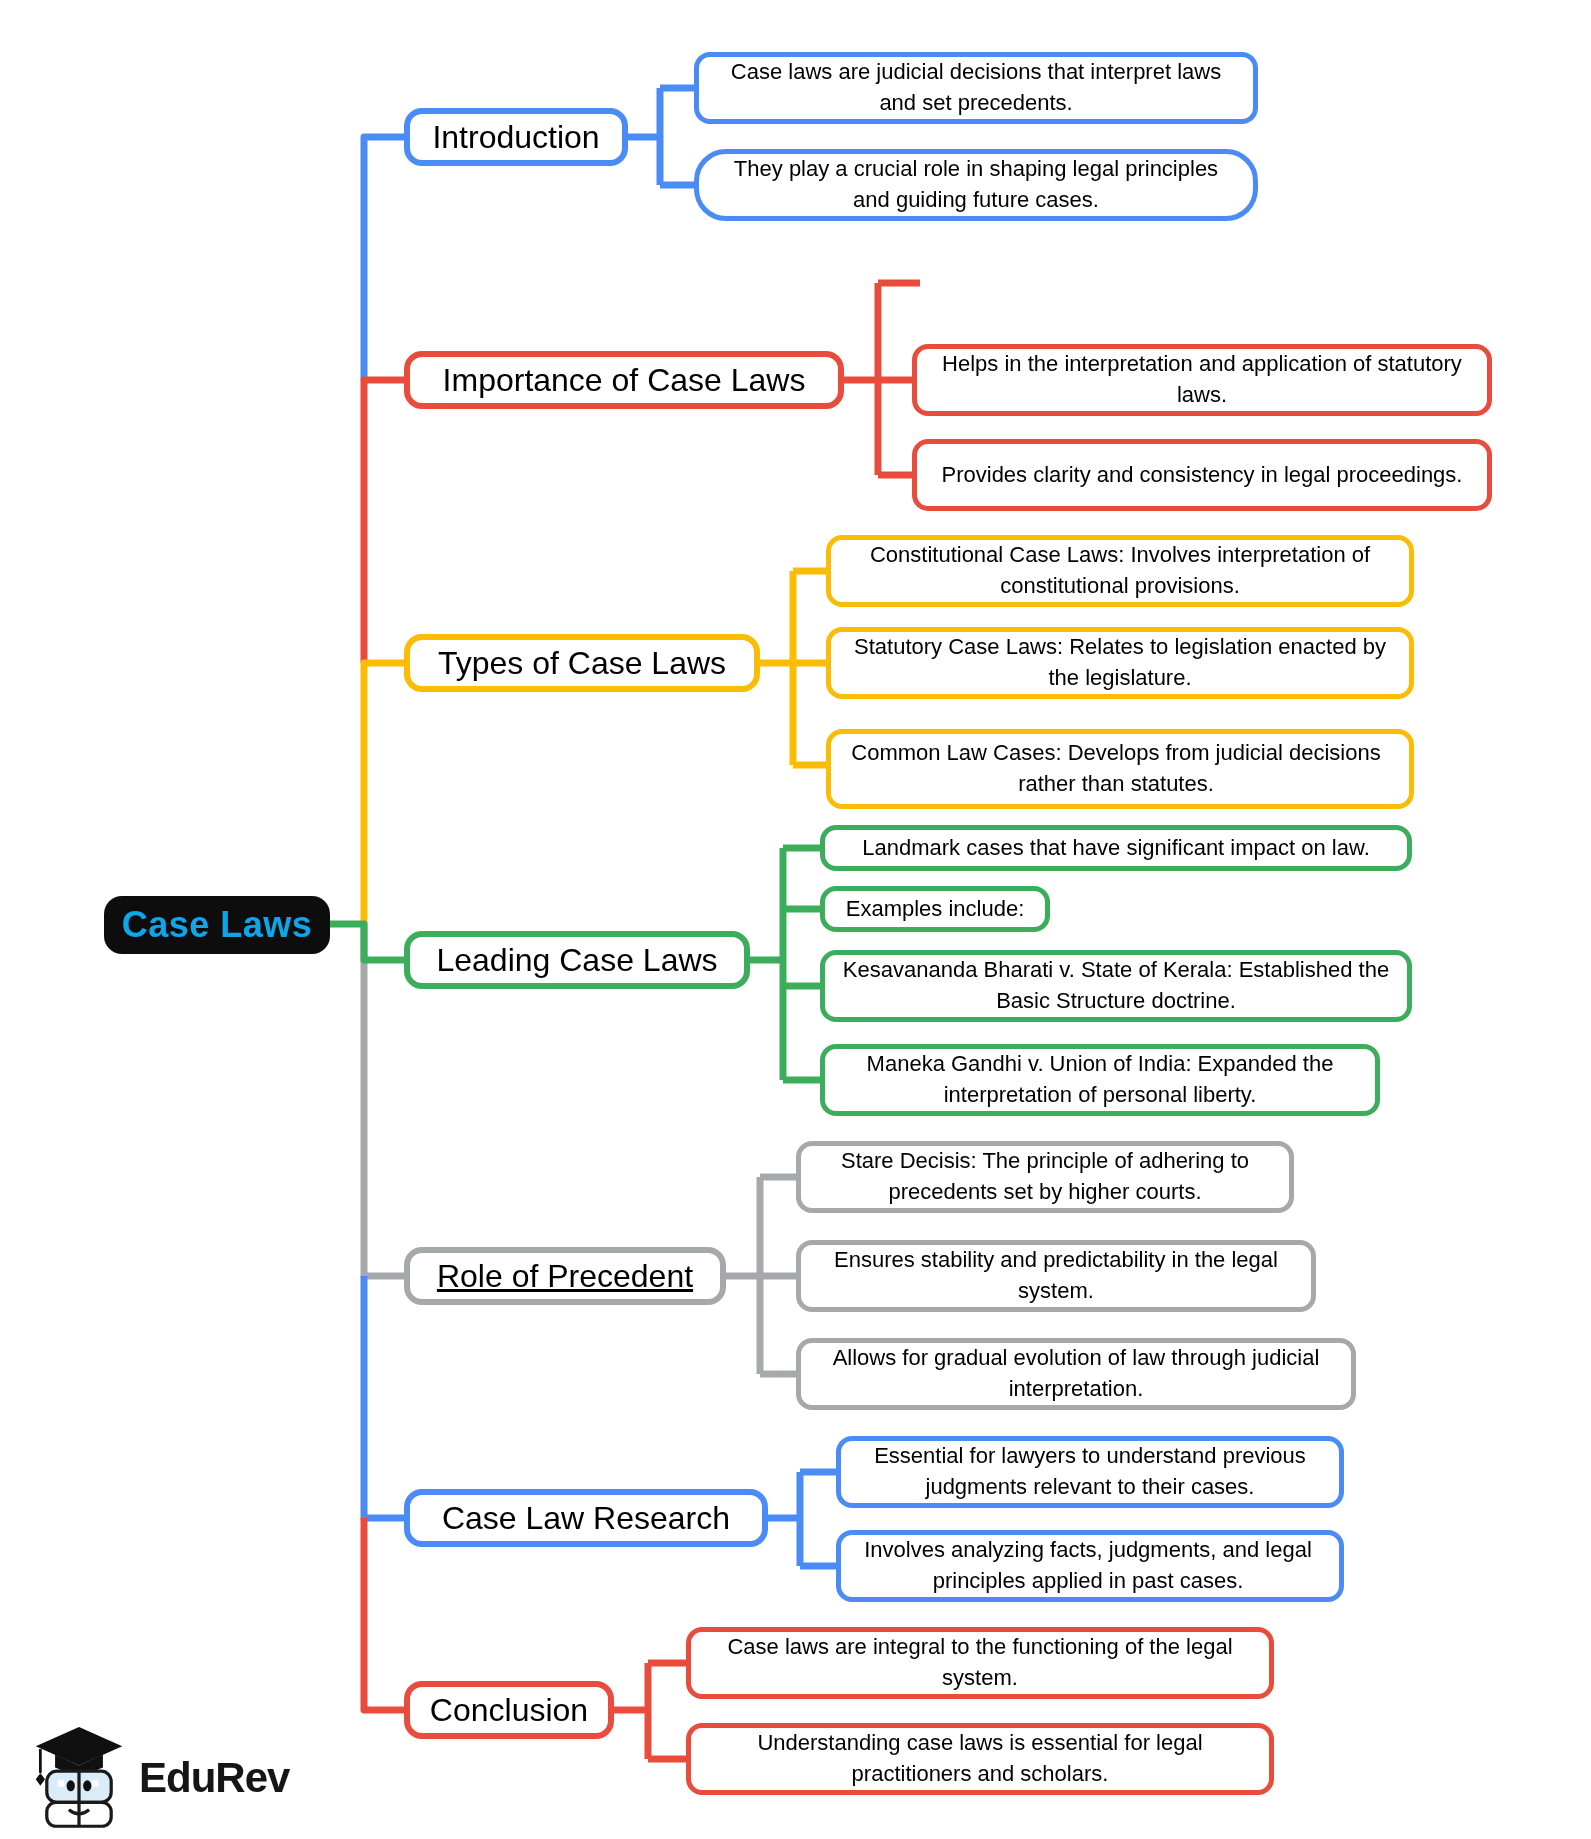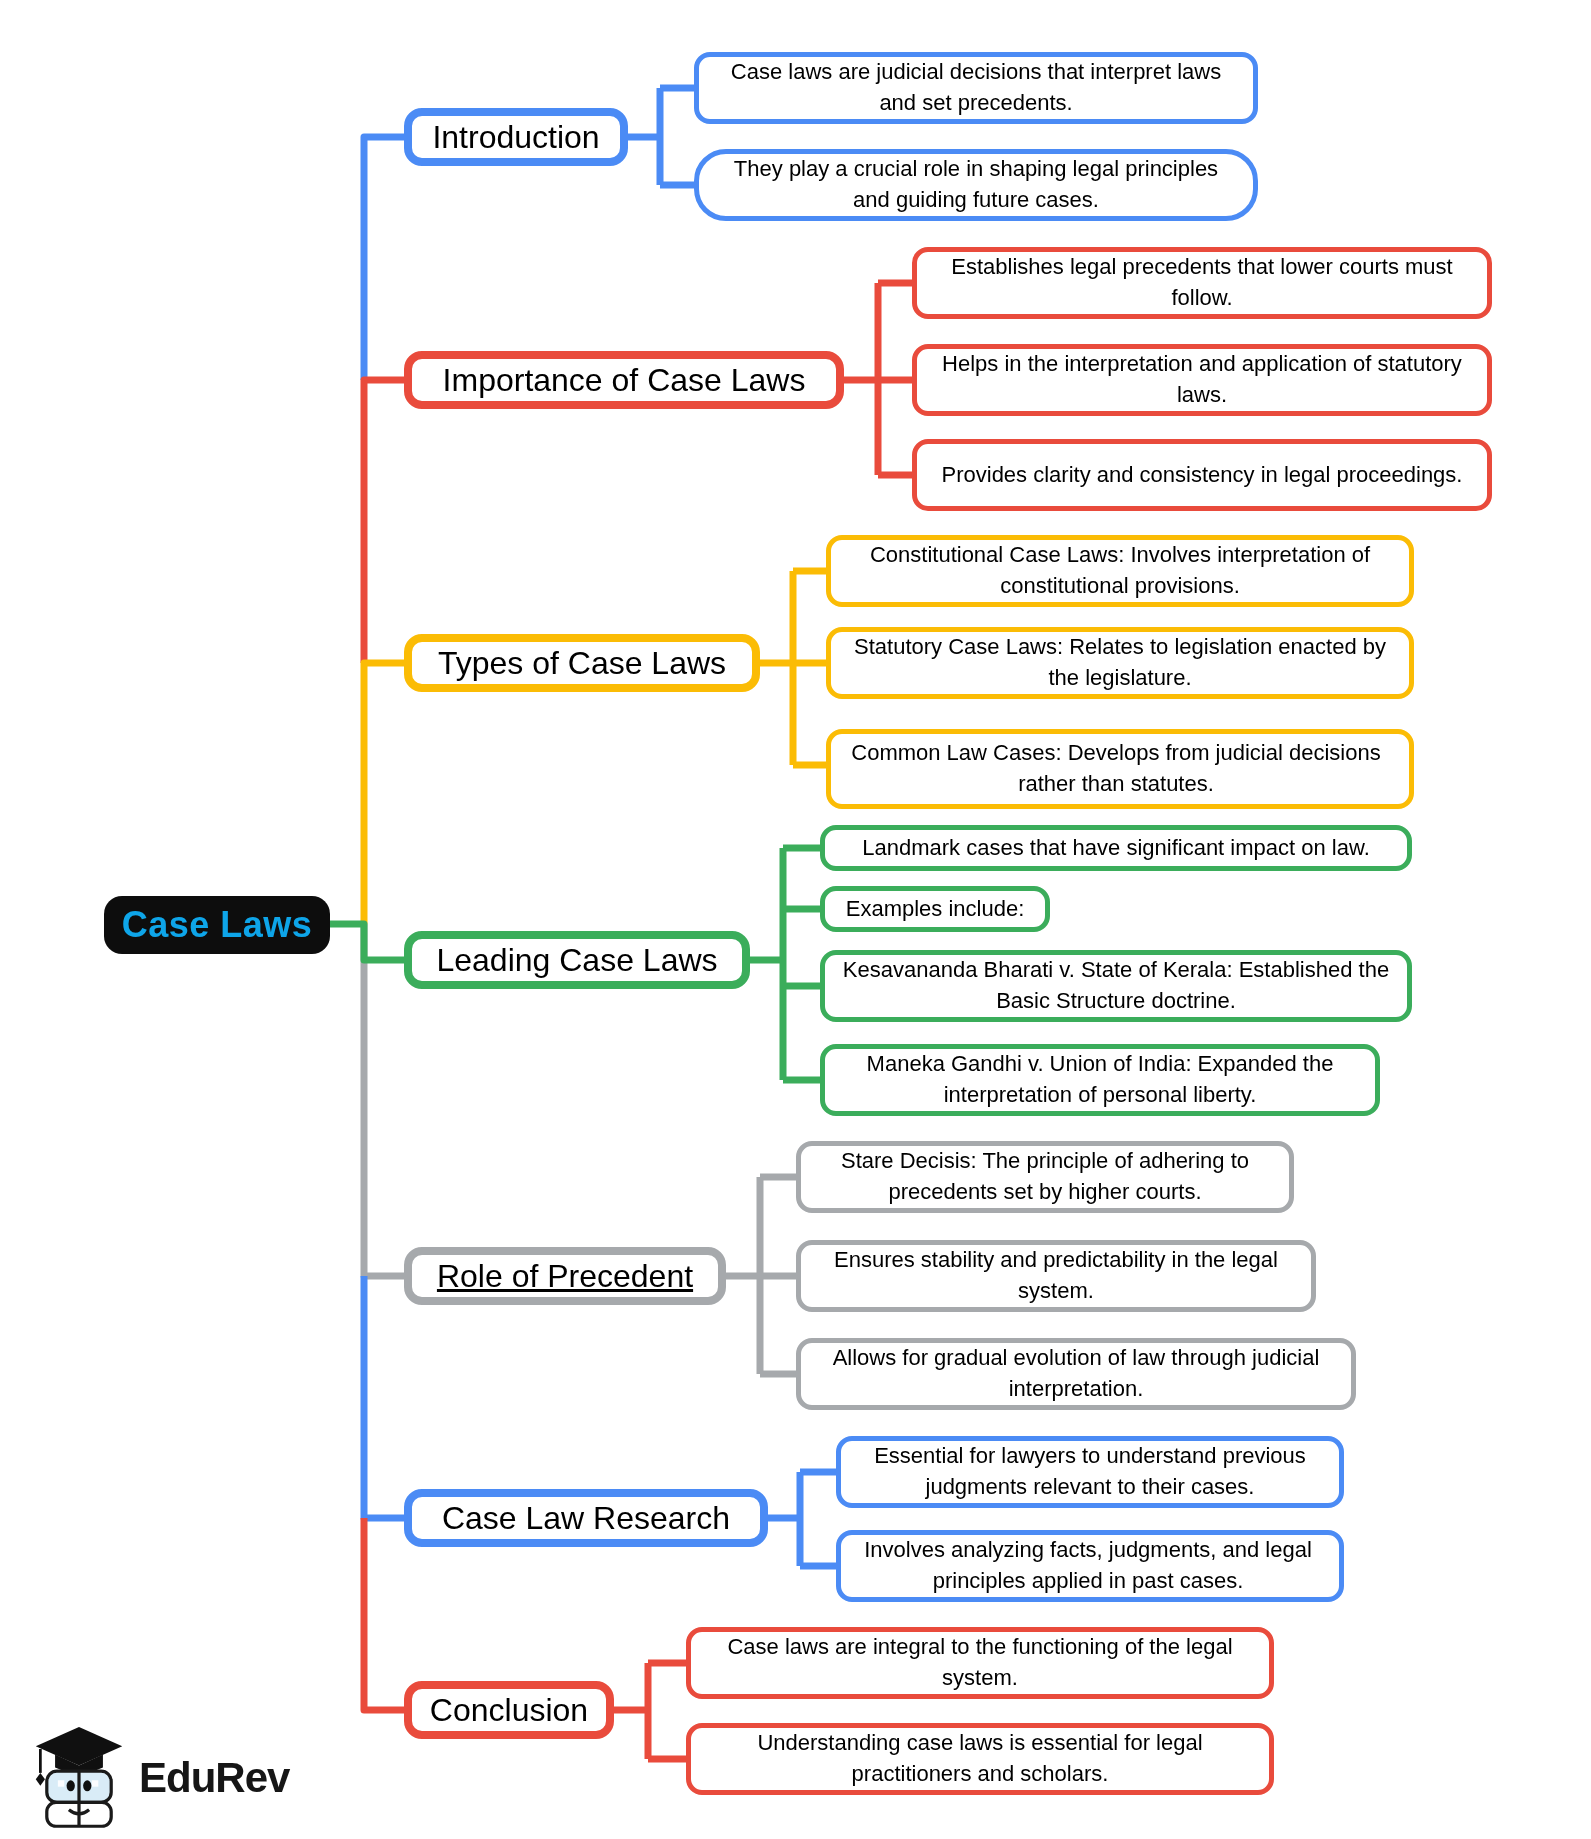--- a/index.html
+++ b/index.html
@@ -10,21 +10,21 @@
   svg.wires{position:absolute;left:0;top:0;width:1591px;height:1839px;}
   svg.wires path{fill:none;stroke-width:7;stroke-linejoin:round;}
   .node{
     position:absolute;display:flex;align-items:center;justify-content:center;
     text-align:center;background:#ffffff;box-sizing:border-box;color:#000;
   }
   .root{
     border-radius:18px;color:#0ea5e9;font-weight:bold;font-size:36px;letter-spacing:.5px;
   }
   .topic{
-    border:8px solid #14b8a6;border-radius:18px;font-size:32px;padding:0 10px;white-space:nowrap;
+    border:6px solid #14b8a6;border-radius:18px;font-size:32px;padding:0 10px;white-space:nowrap;
   }
   .leaf{
     border:5px solid #000;border-radius:16px;font-size:22px;line-height:1.4;padding:4px 16px;
   }
   .brand{
     position:absolute;left:33px;top:1725px;width:320px;height:105px;
     display:flex;align-items:center;
   }
   .brand-text{
     font-size:42px;font-weight:bold;color:#161616;margin-left:14px;letter-spacing:-1px;
@@ -60,21 +60,20 @@
   <div class="node topic" style="left: 404px; top: 351px; width: 440px; height: 58px; border-color: rgb(233, 75, 60);">Importance of Case Laws</div>
   <div class="node topic" style="left: 404px; top: 634px; width: 356px; height: 58px; border-color: rgb(251, 188, 5);">Types of Case Laws</div>
   <div class="node topic" style="left: 404px; top: 931px; width: 346px; height: 58px; border-color: rgb(59, 173, 91);">Leading Case Laws</div>
   <div class="node topic" style="left: 404px; top: 1247px; width: 322px; height: 58px; border-color: rgb(166, 169, 172); text-decoration: underline;">Role of Precedent</div>
   <div class="node topic" style="left: 404px; top: 1489px; width: 364px; height: 58px; border-color: rgb(75, 139, 245);">Case Law Research</div>
   <div class="node topic" style="left: 404px; top: 1681px; width: 210px; height: 58px; border-color: rgb(233, 75, 60);">Conclusion</div>
 
   <div class="node leaf" style="left: 694px; top: 52px; width: 564px; height: 72px; border-color: rgb(75, 139, 245);">Case laws are judicial decisions that interpret laws and set precedents.</div>
   <div class="node leaf" style="left: 694px; top: 149px; width: 564px; height: 72px; border-color: rgb(75, 139, 245); border-radius: 32px;">They play a crucial role in shaping legal principles and guiding future cases.</div>
 
-  <div class="node leaf" style="left: 912px; top: 247px; width: 580px; height: 72px; border-color: rgb(233, 75, 60);">Establishes legal precedents that lower courts must follow.</div>
   <div class="node leaf" style="left: 912px; top: 344px; width: 580px; height: 72px; border-color: rgb(233, 75, 60);">Helps in the interpretation and application of statutory laws.</div>
   <div class="node leaf" style="left: 912px; top: 439px; width: 580px; height: 72px; border-color: rgb(233, 75, 60);">Provides clarity and consistency in legal proceedings.</div>
 
   <div class="node leaf" style="left: 826px; top: 535px; width: 588px; height: 72px; border-color: rgb(251, 188, 5);">Constitutional Case Laws: Involves interpretation of constitutional provisions.</div>
   <div class="node leaf" style="left: 826px; top: 627px; width: 588px; height: 72px; border-color: rgb(251, 188, 5);">Statutory Case Laws: Relates to legislation enacted by the legislature.</div>
   <div class="node leaf" style="left: 826px; top: 729px; width: 588px; height: 80px; border-color: rgb(251, 188, 5); padding-left: 8px;">Common Law Cases: Develops from judicial decisions rather than statutes.</div>
 
   <div class="node leaf" style="left: 820px; top: 825px; width: 592px; height: 46px; border-color: rgb(59, 173, 91);">Landmark cases that have significant impact on law.</div>
   <div class="node leaf" style="left: 820px; top: 886px; width: 230px; height: 46px; border-color: rgb(59, 173, 91);">Examples include:</div>
   <div class="node leaf" style="left: 820px; top: 950px; width: 592px; height: 72px; border-color: rgb(59, 173, 91);">Kesavananda Bharati v. State of Kerala: Established the Basic Structure doctrine.</div>

